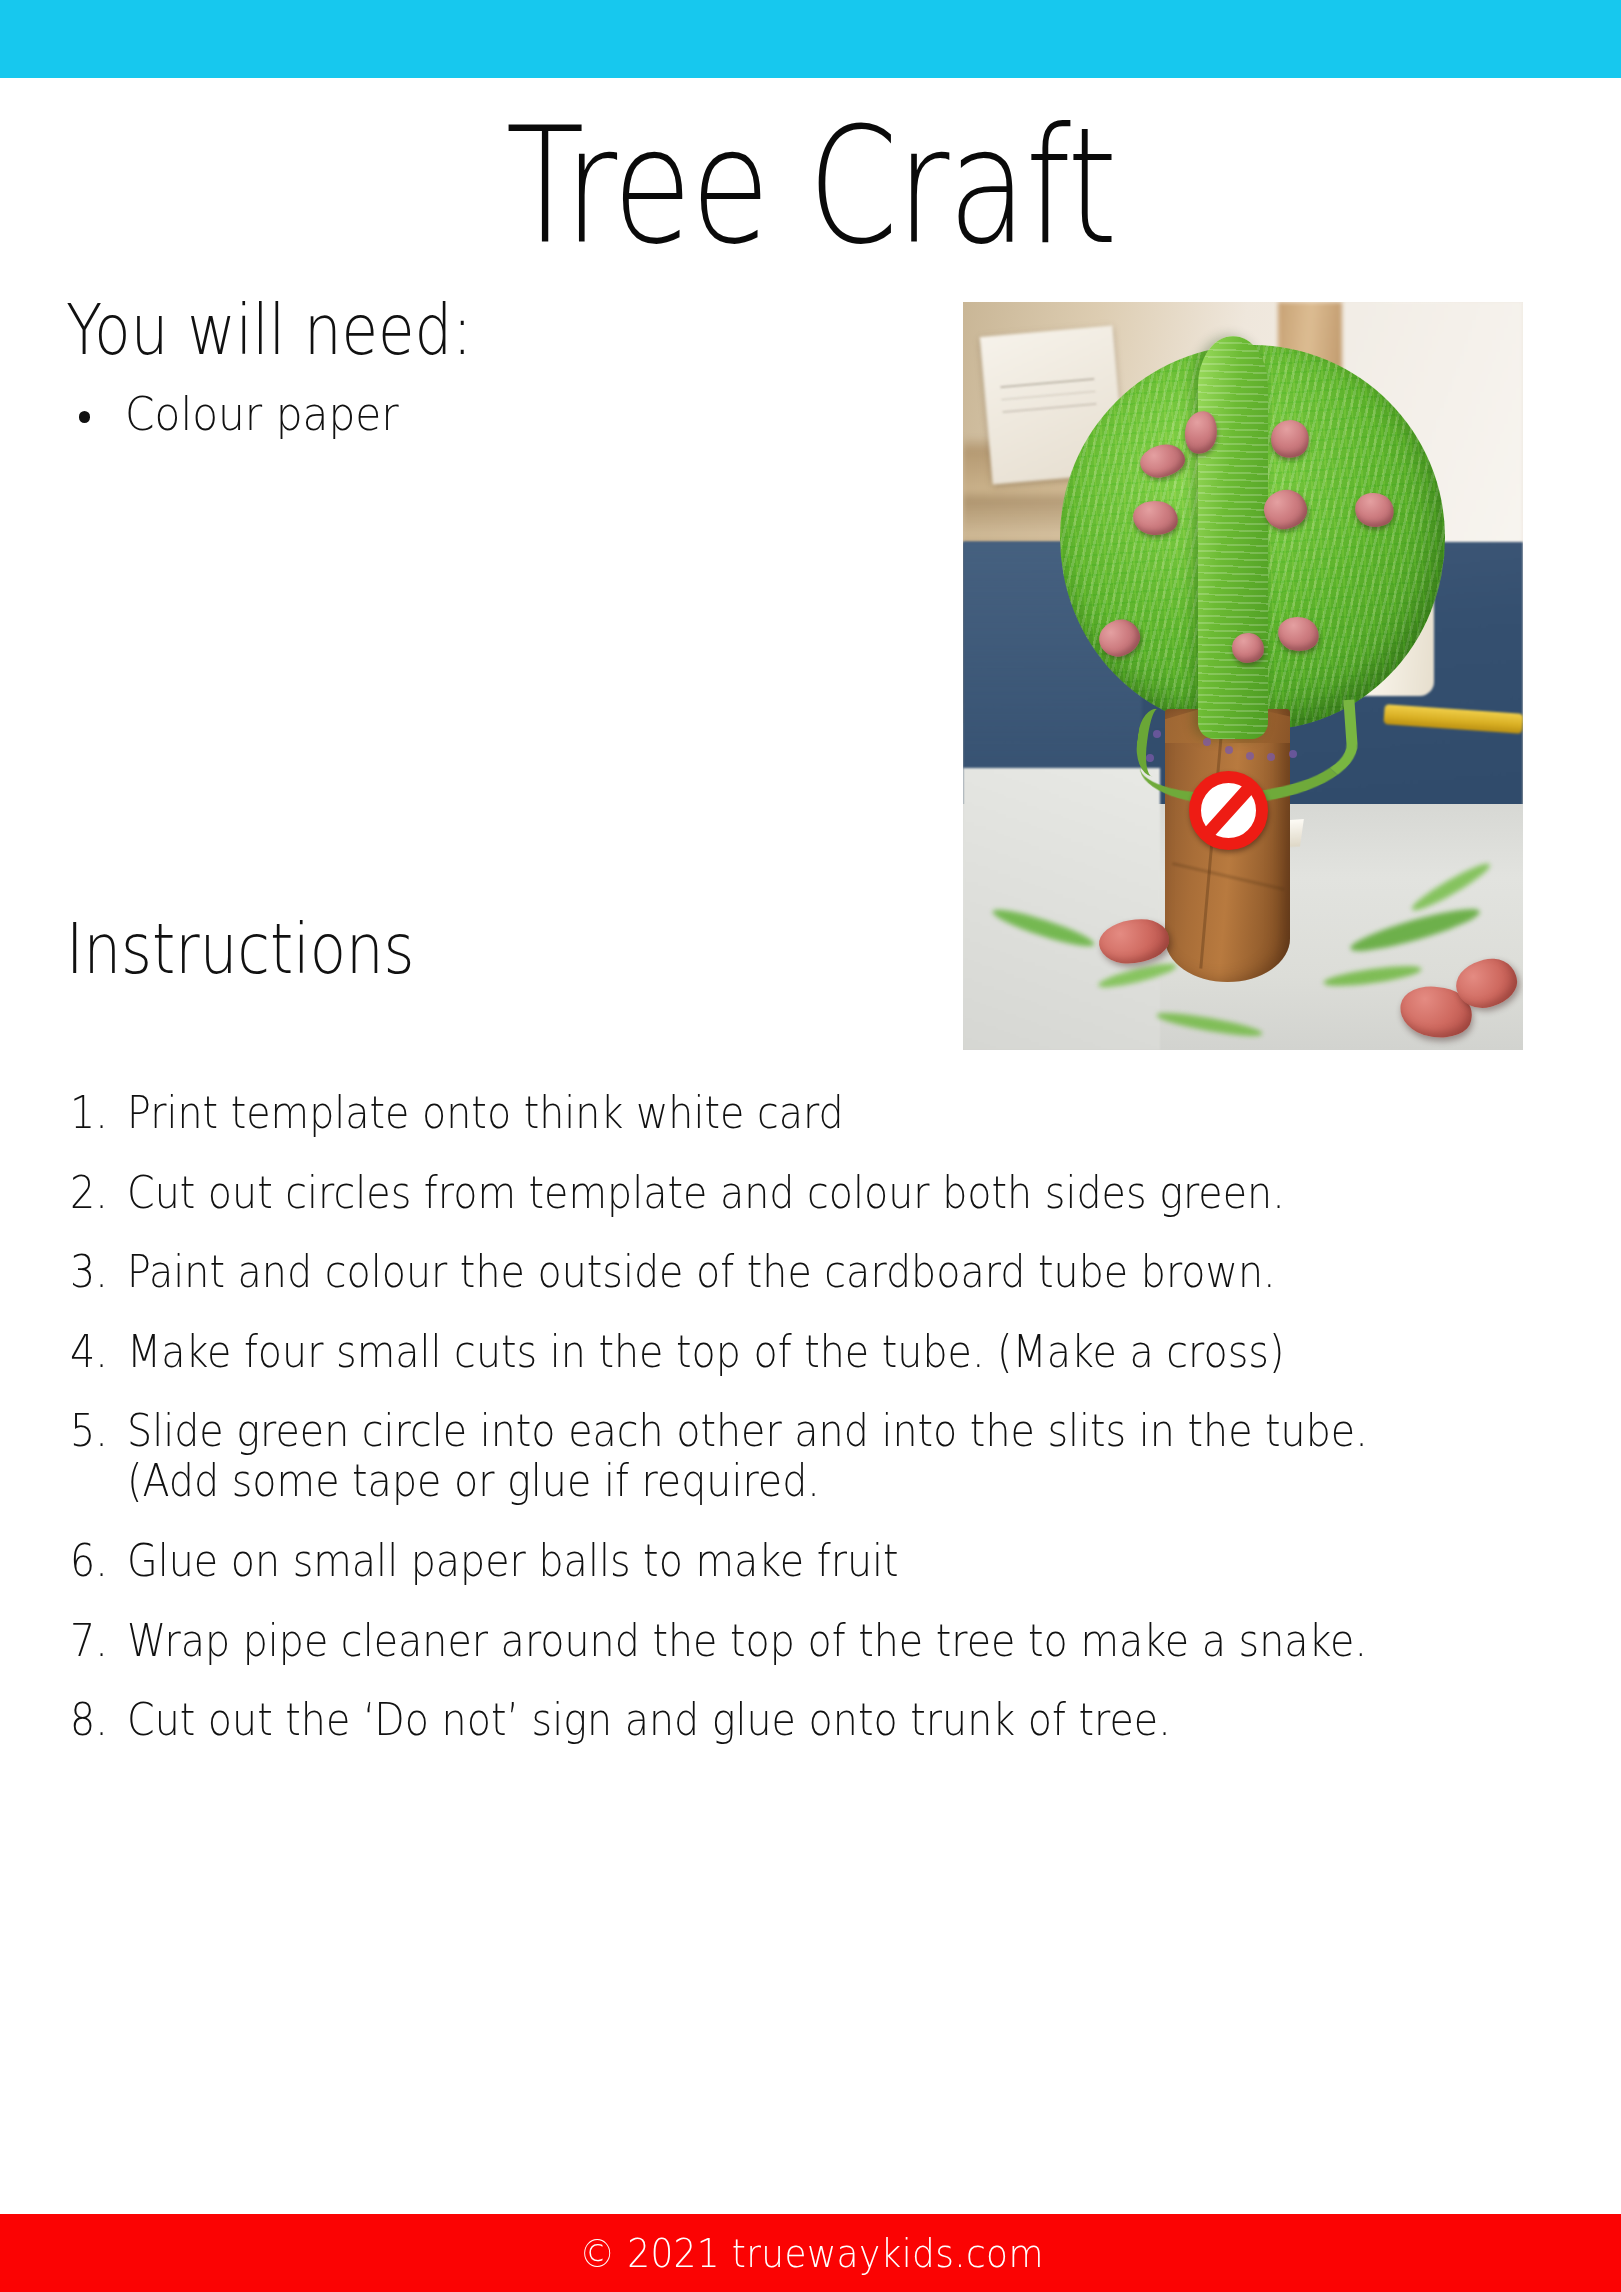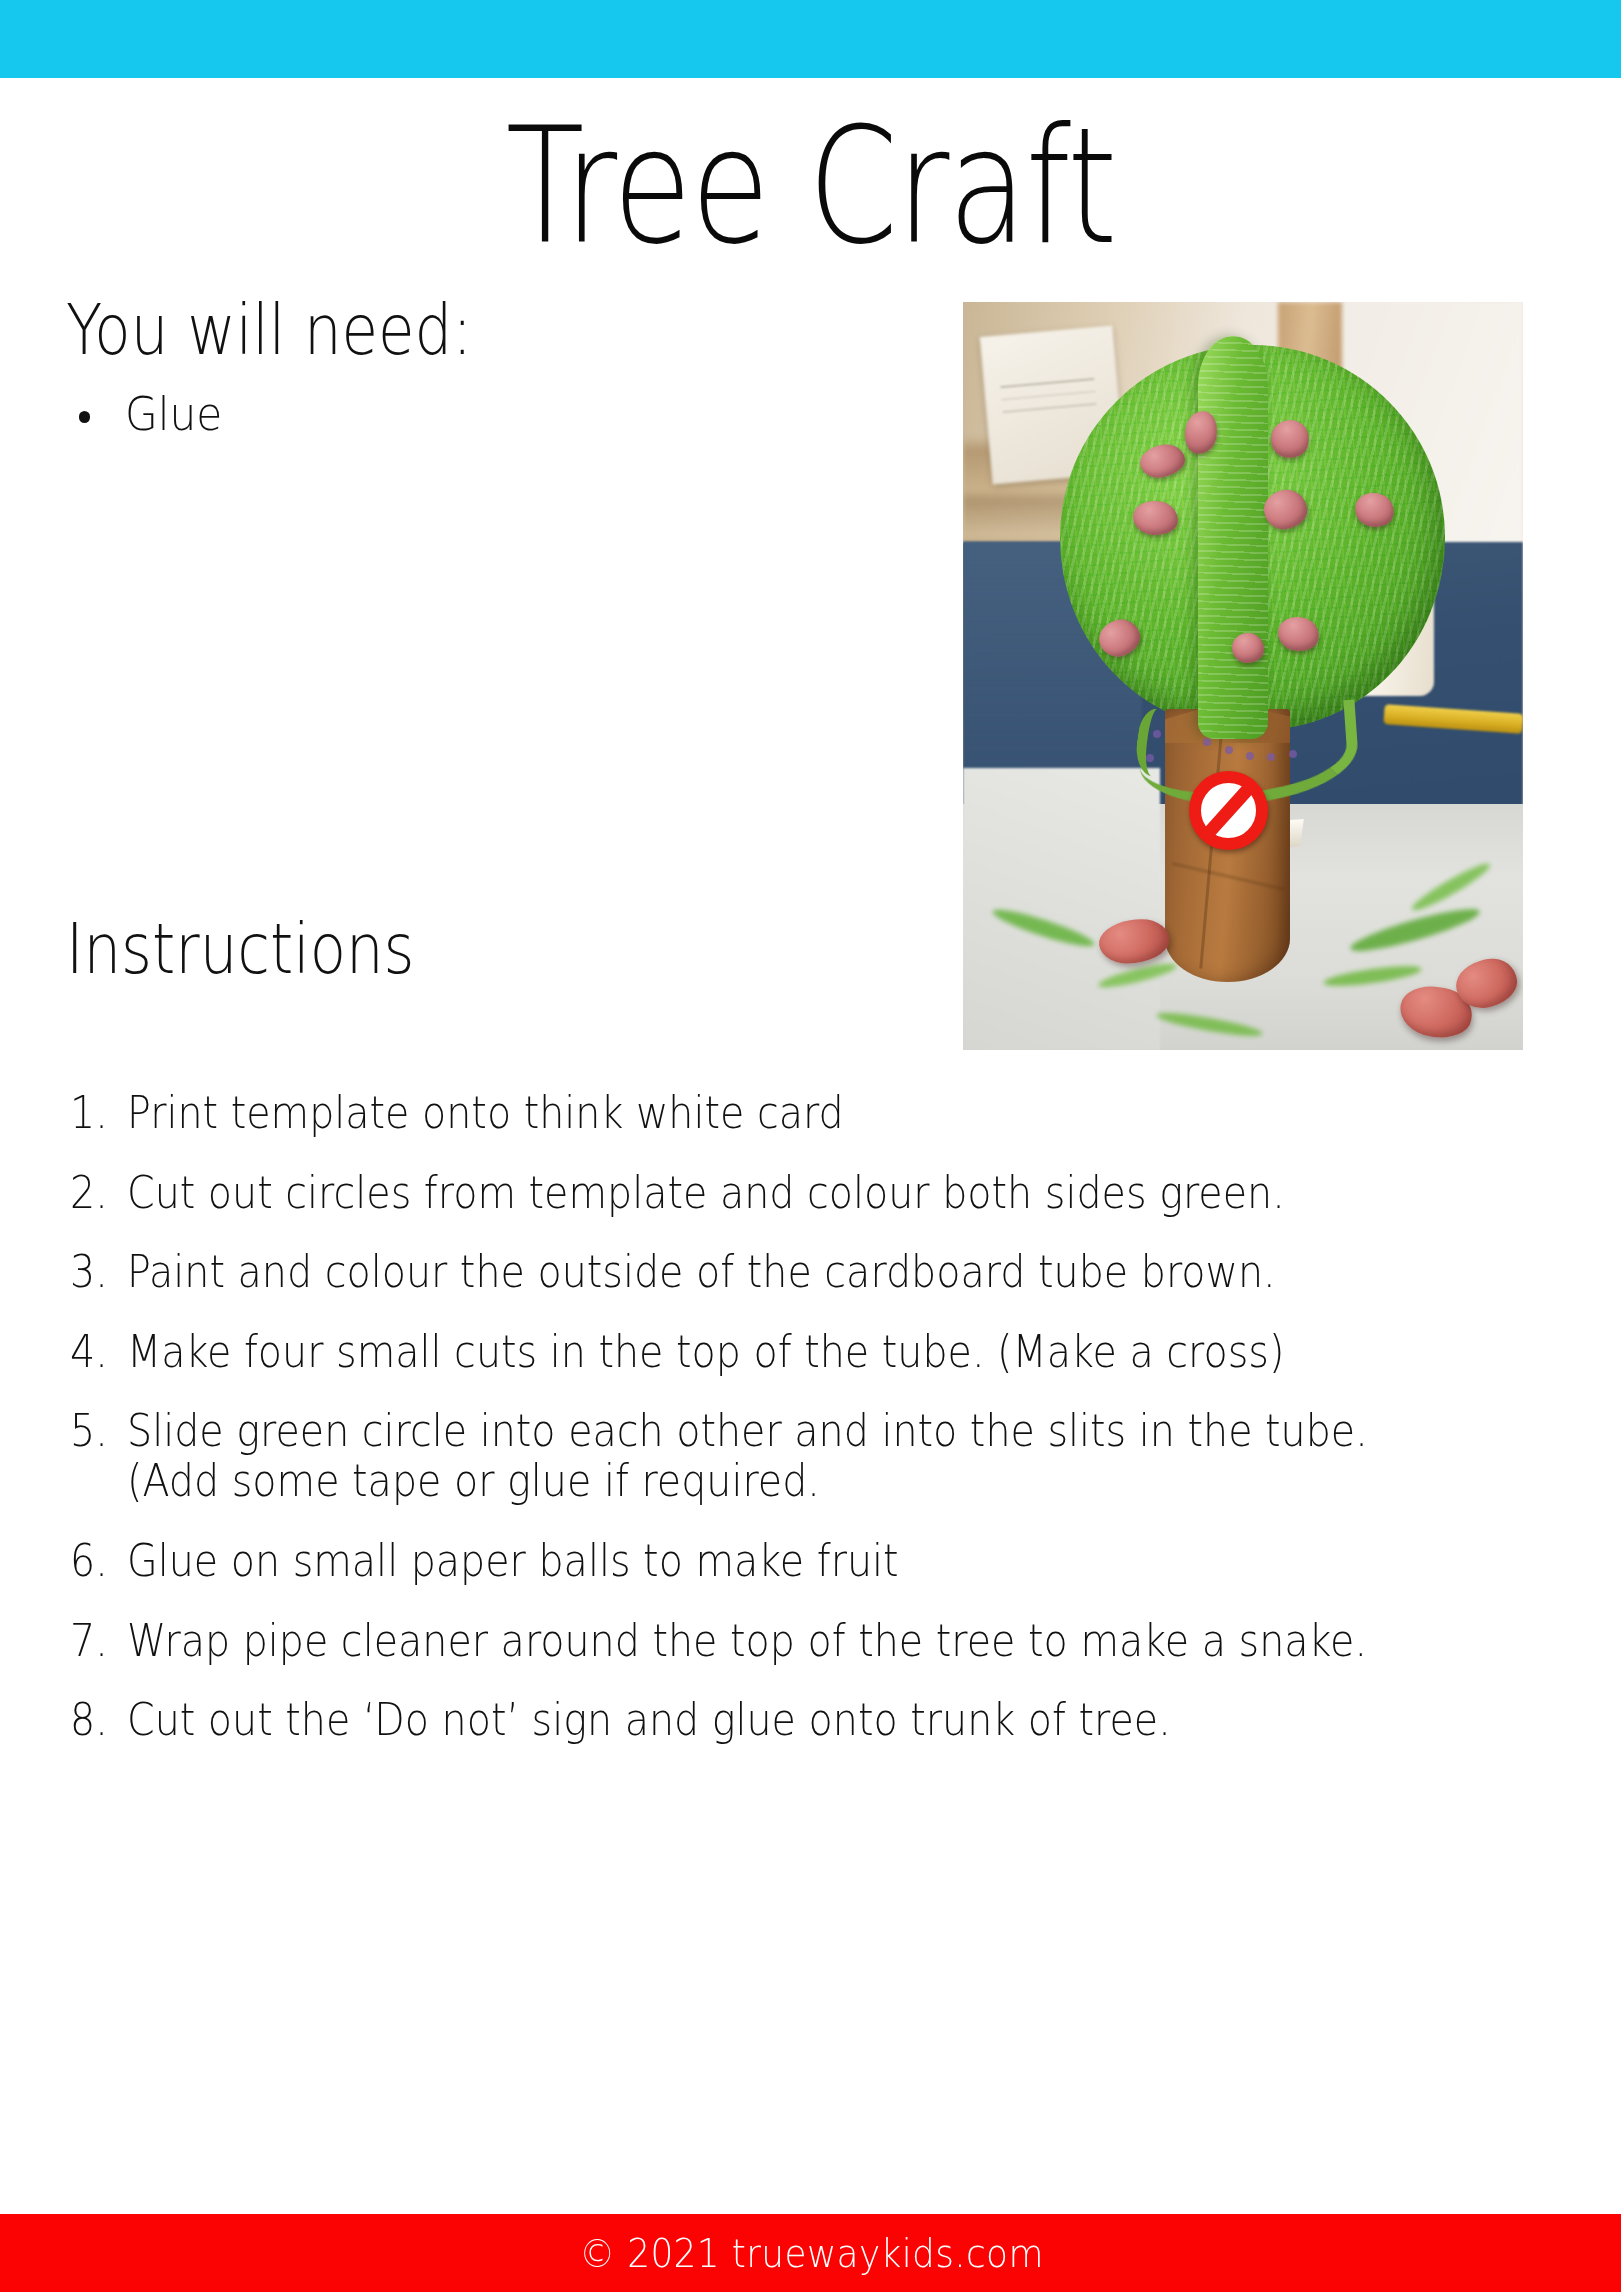--- a/index.html
+++ b/index.html
@@ -401,21 +401,21 @@
 </head>
 <body>
 
 <div class="top-bar"></div>
 
 <div class="page-title">Tree Craft</div>
 
 <div class="need-heading">You will need:</div>
 
 <ul class="materials">
-  <li><span class="mat-txt">Glue</span></li>
+  <li><span class="mat-txt">Colour paper</span></li>
 </ul>
 
 <div class="instr-heading">Instructions</div>
 
 <ol class="steps">
   <li>
     <span class="num">1.</span>
     <span class="step-txt">Print template onto think white card</span>
   </li>
   <li>

